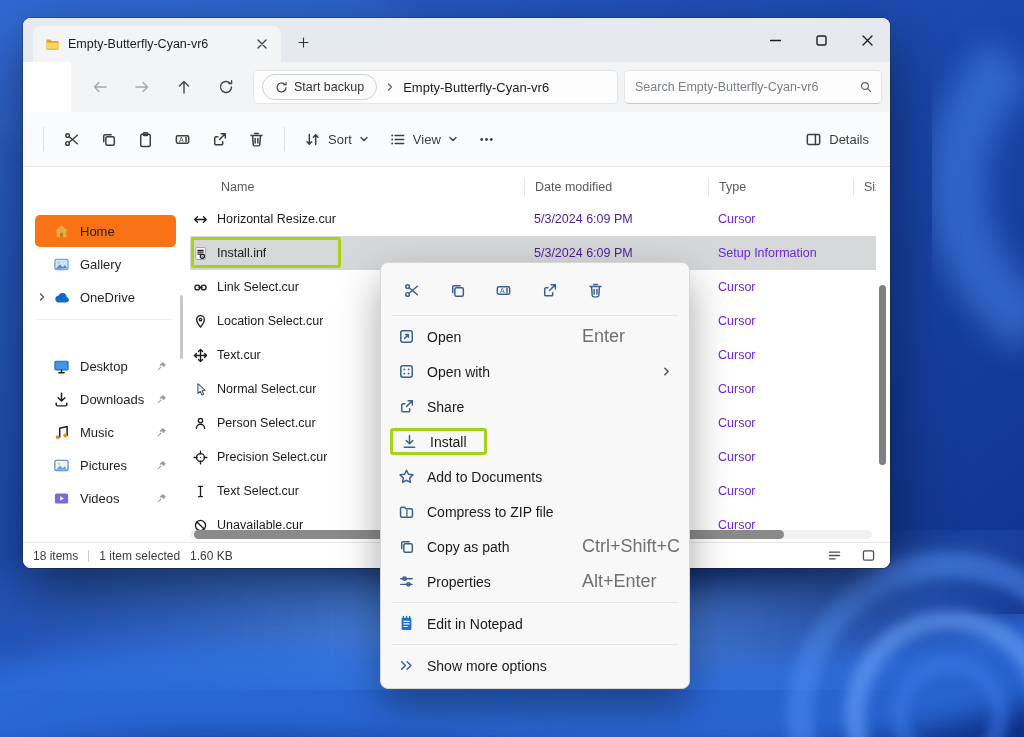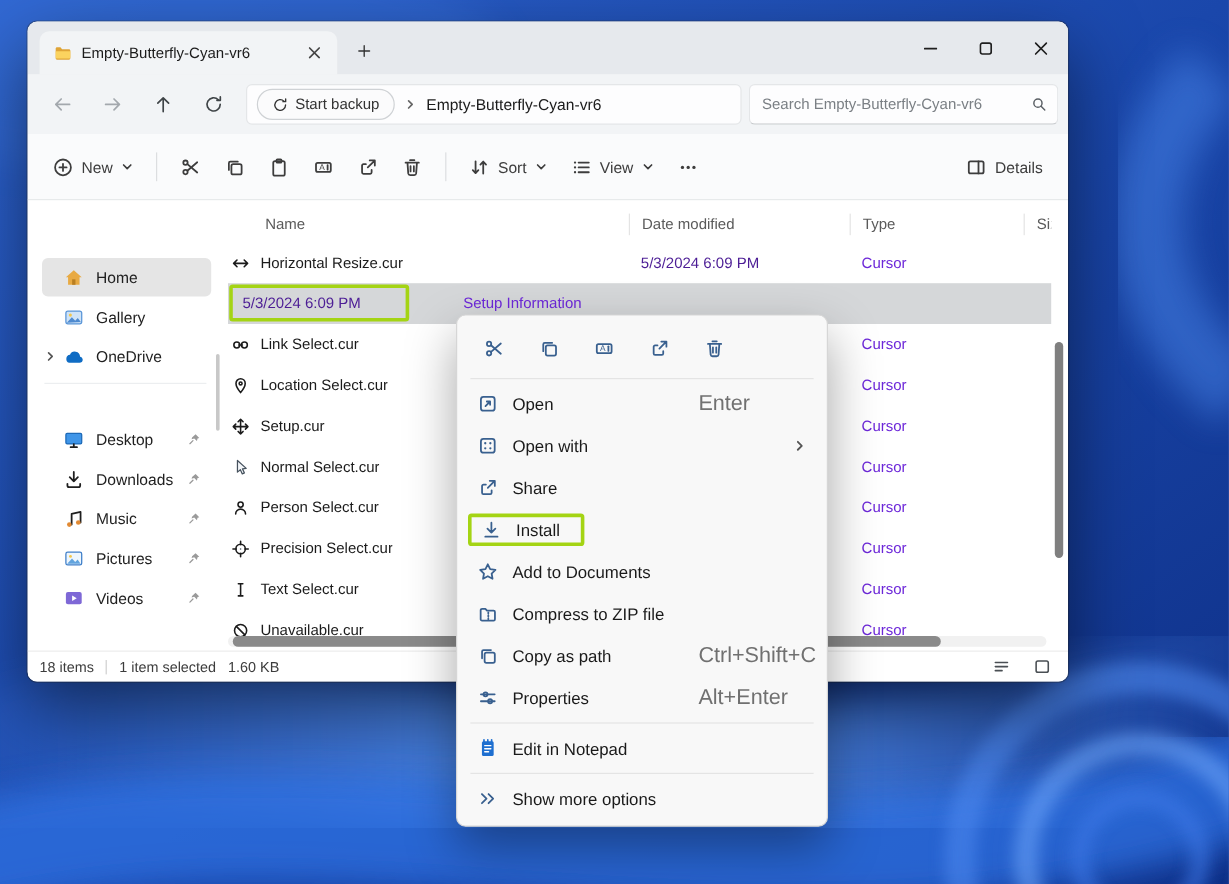--- a/index.html
+++ b/index.html
@@ -19,21 +19,21 @@
   }
   .tabbar { flex:0 0 44px; background:#e6e9ed; display:flex; align-items:flex-end; padding-left:10px; position:relative; }
   .tab { height:36px; width:248px; background:#f2f4f6; border-radius:8px 8px 0 0;
          display:flex; align-items:center; gap:8px; padding:0 8px 0 12px; font-size:12.5px; color:#1b1b1b; }
   .tab-title { flex:1; white-space:nowrap; overflow:hidden; }
   .tab-close { width:22px; height:22px; border-radius:4px; display:flex; align-items:center; justify-content:center; color:#444; }
   .newtab { width:28px; height:28px; margin:0 0 6px 8px; border-radius:4px; display:flex; align-items:center; justify-content:center; color:#333; }
   .wincontrols { margin-left:auto; display:flex; height:100%; }
   .wc { width:46px; height:100%; display:flex; align-items:center; justify-content:center; color:#1f1f1f; }
 
-  .addr { flex:0 0 50px; background:#f2f4f6; display:flex; align-items:center; padding:0 8px; }
+  .addr { flex:0 0 50px; background:#f2f4f6; display:flex; align-items:center; padding:0 8px;margin-left:48px; }
   .navbtn { width:34px; height:34px; border-radius:4px; display:flex; align-items:center; justify-content:center; margin:0 4px; color:#3f4447; }
   .navbtn.dim { color:#a3a8ad; }
   .crumbbox { flex:1; height:34px; min-width:0; background:#fdfdfe; border:1px solid #e4e6e8; border-radius:5px;
               display:flex; align-items:center; gap:8px; padding:0 8px; margin:0 6px; }
   .pill { height:26px; border:1px solid #cfd2d5; background:#fbfbfc; border-radius:14px;
           display:flex; align-items:center; gap:6px; padding:0 12px; font-size:12.5px; color:#333; white-space:nowrap; }
   .crumb-chev { display:flex; color:#666; }
   .crumbtext { font-size:13px; color:#1b1b1b; white-space:nowrap; overflow:hidden; }
   .searchbox { width:258px; height:34px; background:#fdfdfe; border:1px solid #e4e6e8; border-bottom-color:#c4c7ca;
                border-radius:5px; display:flex; align-items:center; gap:6px; padding:0 8px; }
@@ -47,21 +47,21 @@
   .tbtn { height:36px; border-radius:5px; display:flex; align-items:center; justify-content:center;
           color:#3d3d3d; padding:0 9px; gap:7px; font-size:13px; white-space:nowrap; }
   .tsep { width:1px; height:24px; background:#dcdee0; margin:0 8px; flex:0 0 1px; }
   .tspacer { flex:1; }
 
   .main { flex:1; display:flex; position:relative; min-height:0; background:#fff; }
 
   .sidebar { flex:0 0 163px; padding-top:12px; position:relative; }
   .sb-item { height:32px; margin:1px 10px 1px 12px; border-radius:5px; position:relative;
              display:flex; align-items:center; gap:10px; padding:0 8px 0 18px; font-size:13px; color:#1f1f1f; }
-  .sb-item.sel { background:#e5e5e5;margin-top:36px; }
+  .sb-item.sel { background:#f97316;margin-top:36px; }
   .expander { position:absolute; left:2px; display:flex; color:#555; }
   .pin { margin-left:auto; display:flex; color:#9a9a9a; }
   .sb-gap { height:30px; margin:6px 14px 0 14px; border-top:1px solid #eceef0; }
   .sb-scroll { position:absolute; left:157px; top:128px; width:3px; height:64px; background:#c8c8c8; border-radius:2px; }
 
   .list { flex:1; position:relative; min-width:0; padding-top:7px; overflow:hidden; }
   .lheader, .lrow { display:flex; align-items:center; margin:0 14px 0 4px; padding-left:2px; }
   .lheader { height:26px; font-size:12.5px; color:#5a5a5a; margin-bottom:2px; }
   .lrow { height:34px; font-size:12.5px; color:#1b1b1b; position:relative; border-radius:3px; }
   .lrow.sel { background:#d5d7d9; border-radius:0; }
@@ -224,30 +224,20 @@
         <span class="searchicon">
           <svg width="14" height="14" viewBox="0 0 16 16">
               <circle class="ic" cx="6.8" cy="6.8" r="3.9"></circle>
               <path class="ic" d="M9.8 9.8l3.5 3.5"></path>
             </svg>
         </span>
       </div>
     </div>
 
     <div class="toolbar">
-      <span class="tbtn">
-        <svg width="17" height="17" viewBox="0 0 16 16">
-            <circle class="ic" cx="8" cy="8" r="6.2"></circle>
-            <path class="ic" d="M8 5.2v5.6M5.2 8h5.6"></path>
-          </svg>
-        <span>New</span>
-        <svg width="10" height="10" viewBox="0 0 10 10">
-            <path class="ic" stroke-width="1.2" d="M2 3.5l3 3 3-3"></path>
-          </svg>
-      </span>
       <span class="tsep"></span>
       <span class="tbtn">
         <svg width="17" height="17" viewBox="0 0 16 16">
             <circle class="ic" cx="4.3" cy="4.3" r="1.7"></circle>
             <circle class="ic" cx="4.3" cy="11.7" r="1.7"></circle>
             <path class="ic" d="M5.8 5.4L13.5 12M5.8 10.6L13.5 4"></path>
           </svg>
       </span>
       <span class="tbtn">
         <svg width="17" height="17" viewBox="0 0 16 16">
@@ -457,20 +447,31 @@
                   </svg>
                 </span>
               <span class="fname">Horizontal Resize.cur</span>
             </div>
             <div class="cell-date">5/3/2024 6:09 PM</div>
             <div class="cell-type">Cursor</div>
             <div class="cell-size"></div>
           </div>
 
           <div class="lrow sel">
+            <div class="cell-name">
+              <span class="fic">
+                  <svg width="15" height="15" viewBox="0 0 16 16">
+                    <rect x="3" y="1.6" width="10" height="12.8" rx="1" fill="#fff" stroke="#9aa2ab"></rect>
+                    <path class="ic" stroke="#b9c0c8" stroke-width="1" d="M5.2 4.6h5.6M5.2 6.6h5.6M5.2 8.6h3"></path>
+                    <circle class="ic" stroke="#6b7e92" stroke-width="1" cx="10" cy="11" r="2.2"></circle>
+                    <circle cx="10" cy="11" r="0.8" fill="#6b7e92"></circle>
+                  </svg>
+                </span>
+              <span class="fname">Install.inf</span>
+            </div>
             <div class="cell-date">5/3/2024 6:09 PM</div>
             <div class="cell-type">Setup Information</div>
             <div class="cell-size"></div>
             <div class="row-green"></div>
           </div>
 
           <div class="lrow">
             <div class="cell-name">
               <span class="fic">
                   <svg width="15" height="15" viewBox="0 0 16 16">
@@ -501,21 +502,21 @@
             <div class="cell-size"></div>
           </div>
 
           <div class="lrow">
             <div class="cell-name">
               <span class="fic">
                   <svg width="15" height="15" viewBox="0 0 16 16">
                     <path class="ic" stroke="#1b9aa3" stroke-width="1.2" d="M8 1.5v13M1.5 8h13M5.8 3.7L8 1.5l2.2 2.2M5.8 12.3L8 14.5l2.2-2.2M3.7 5.8L1.5 8l2.2 2.2M12.3 5.8L14.5 8l-2.2 2.2"></path>
                   </svg>
                 </span>
-              <span class="fname">Setup.cur</span>
+              <span class="fname">Text.cur</span>
             </div>
             <div class="cell-date"></div>
             <div class="cell-type">Cursor</div>
             <div class="cell-size"></div>
           </div>
 
           <div class="lrow">
             <div class="cell-name">
               <span class="fic">
                   <svg width="15" height="15" viewBox="0 0 16 16">

